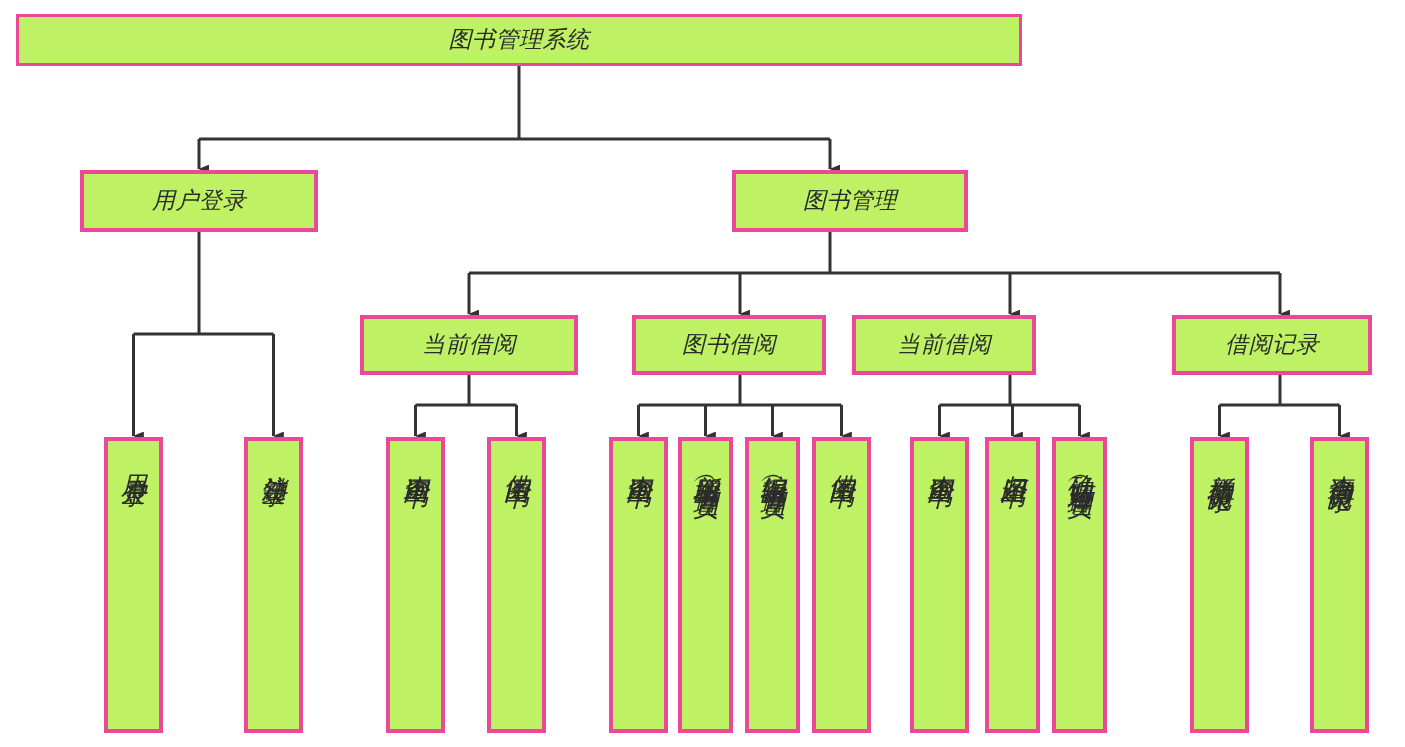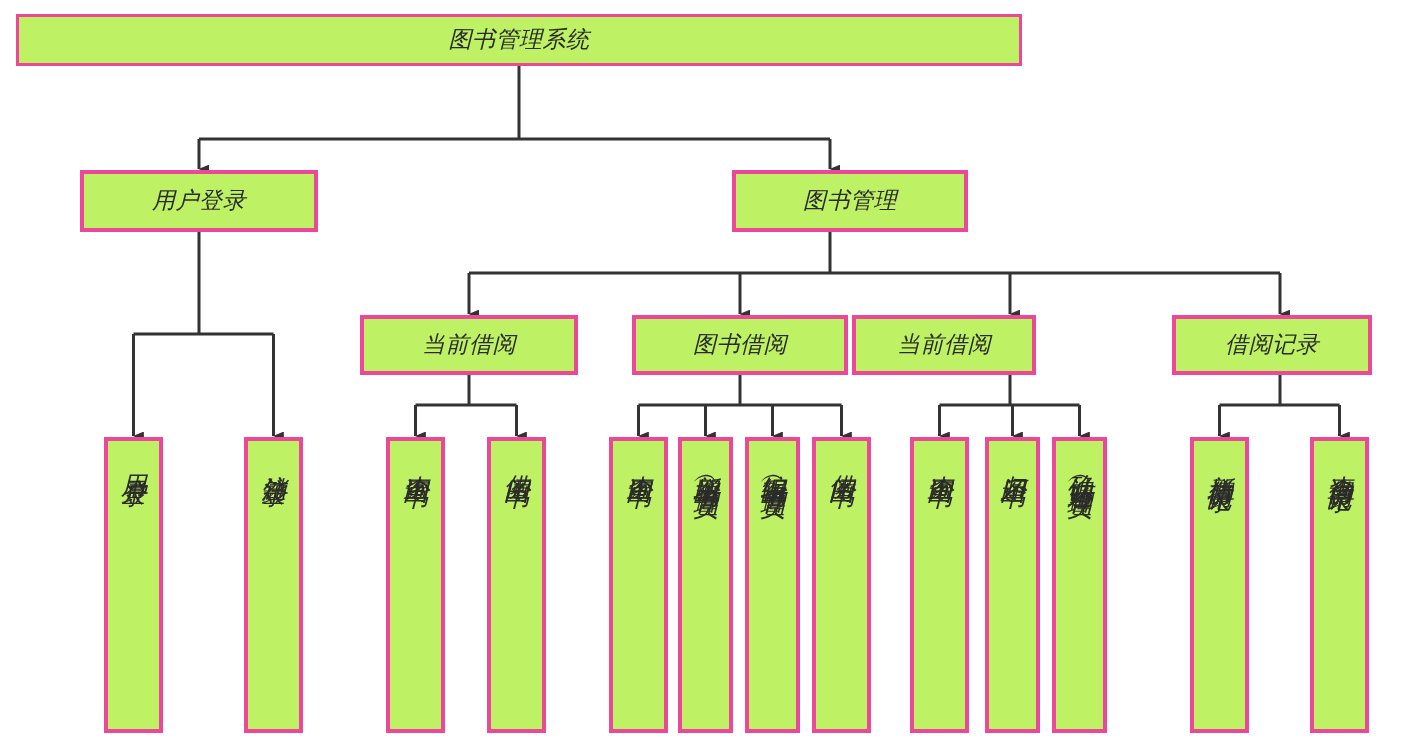--- a/index.html
+++ b/index.html
@@ -123,21 +123,21 @@
       </div>
       <div class="node horizontal" id="node-user-login" style="left: 80px; top: 170px; width: 238px; height: 62px;">
         <span class="label">用户登录</span>
       </div>
       <div class="node horizontal" id="node-book-manage" style="left: 712px; top: 170px; width: 236px; height: 62px; margin-left: 20px;">
         <span class="label">图书管理</span>
       </div>
       <div class="node horizontal" id="node-new-book-rec" style="left: 360px; top: 315px; width: 218px; height: 60px;">
         <span class="label">当前借阅</span>
       </div>
-      <div class="node horizontal" id="node-book-borrow" style="left: 632px; top: 315px; width: 216px; height: 60px;">
+      <div class="node horizontal" id="node-book-borrow" style="left: 632px; top: 315px; width: 194px; height: 60px;">
         <span class="label">图书借阅</span>
       </div>
       <div class="node horizontal" id="node-current-borrow" style="left: 852px; top: 315px; width: 184px; height: 60px;">
         <span class="label">当前借阅</span>
       </div>
       <div class="node horizontal" id="node-borrow-record" style="left: 1172px; top: 315px; width: 200px; height: 60px;">
         <span class="label">借阅记录</span>
       </div>
       <div class="node vertical" id="node-leaf-user-login" style="left: 104px; top: 437px; width: 59px; height: 296px;">
         <span class="label">用户登录</span>

